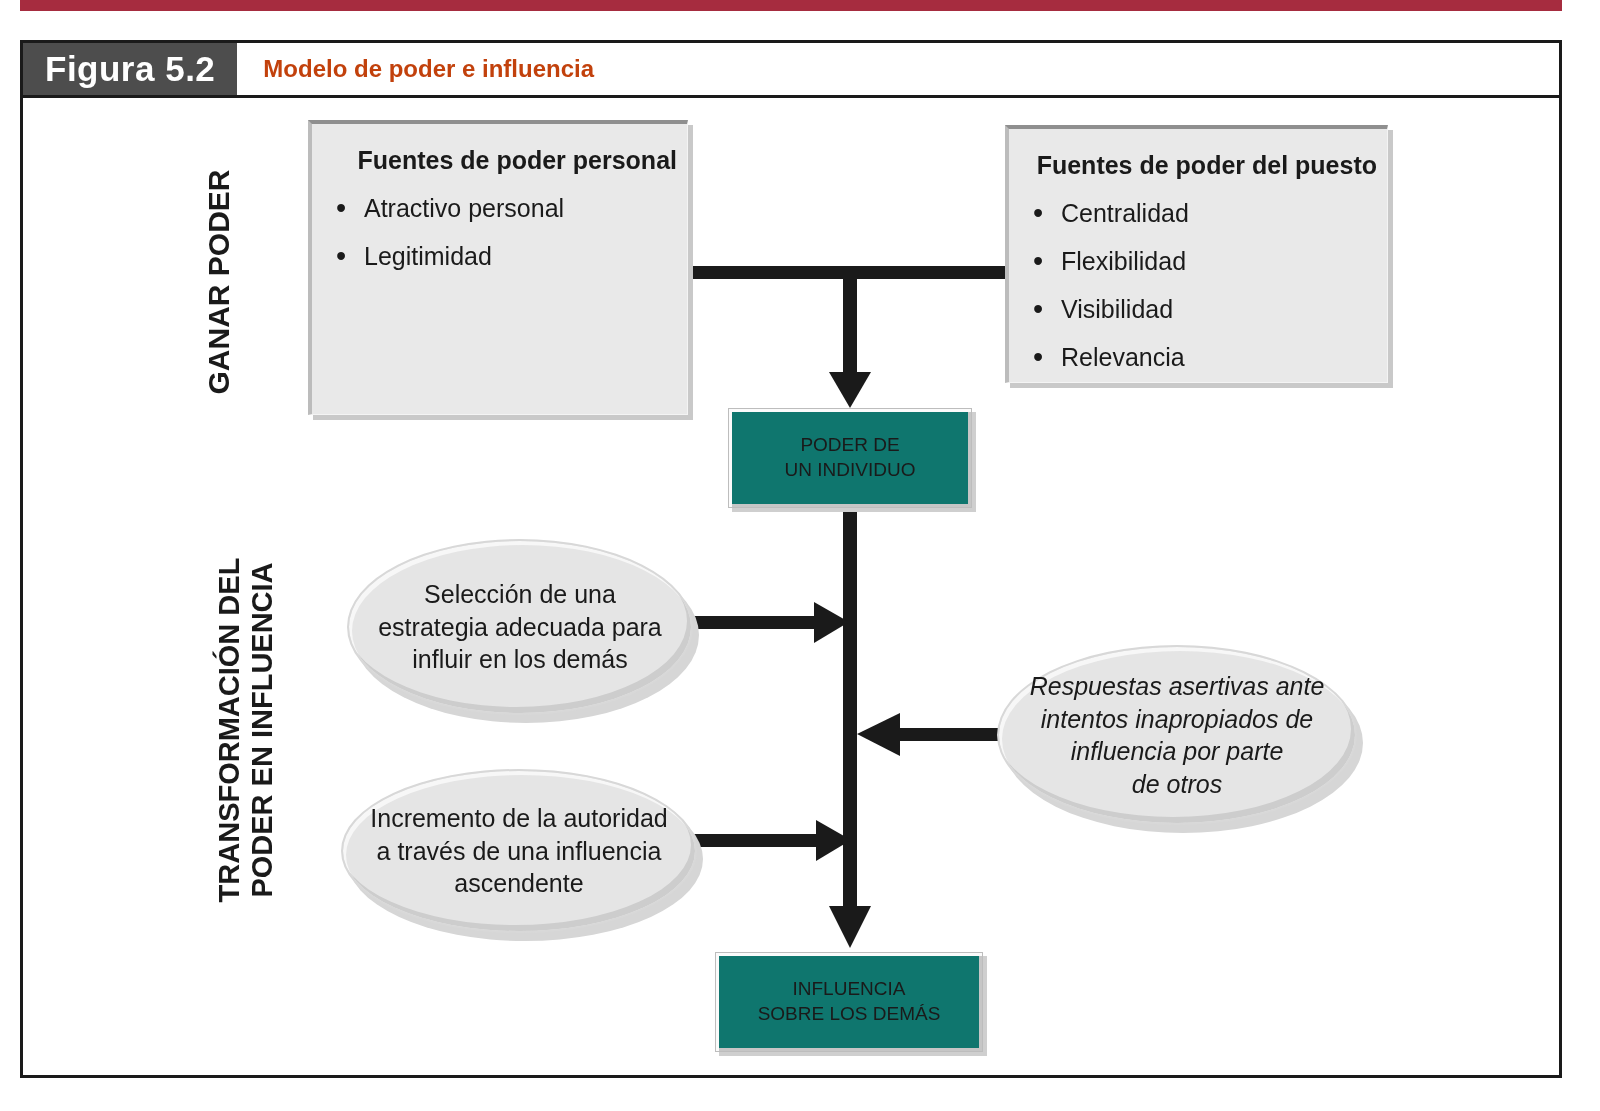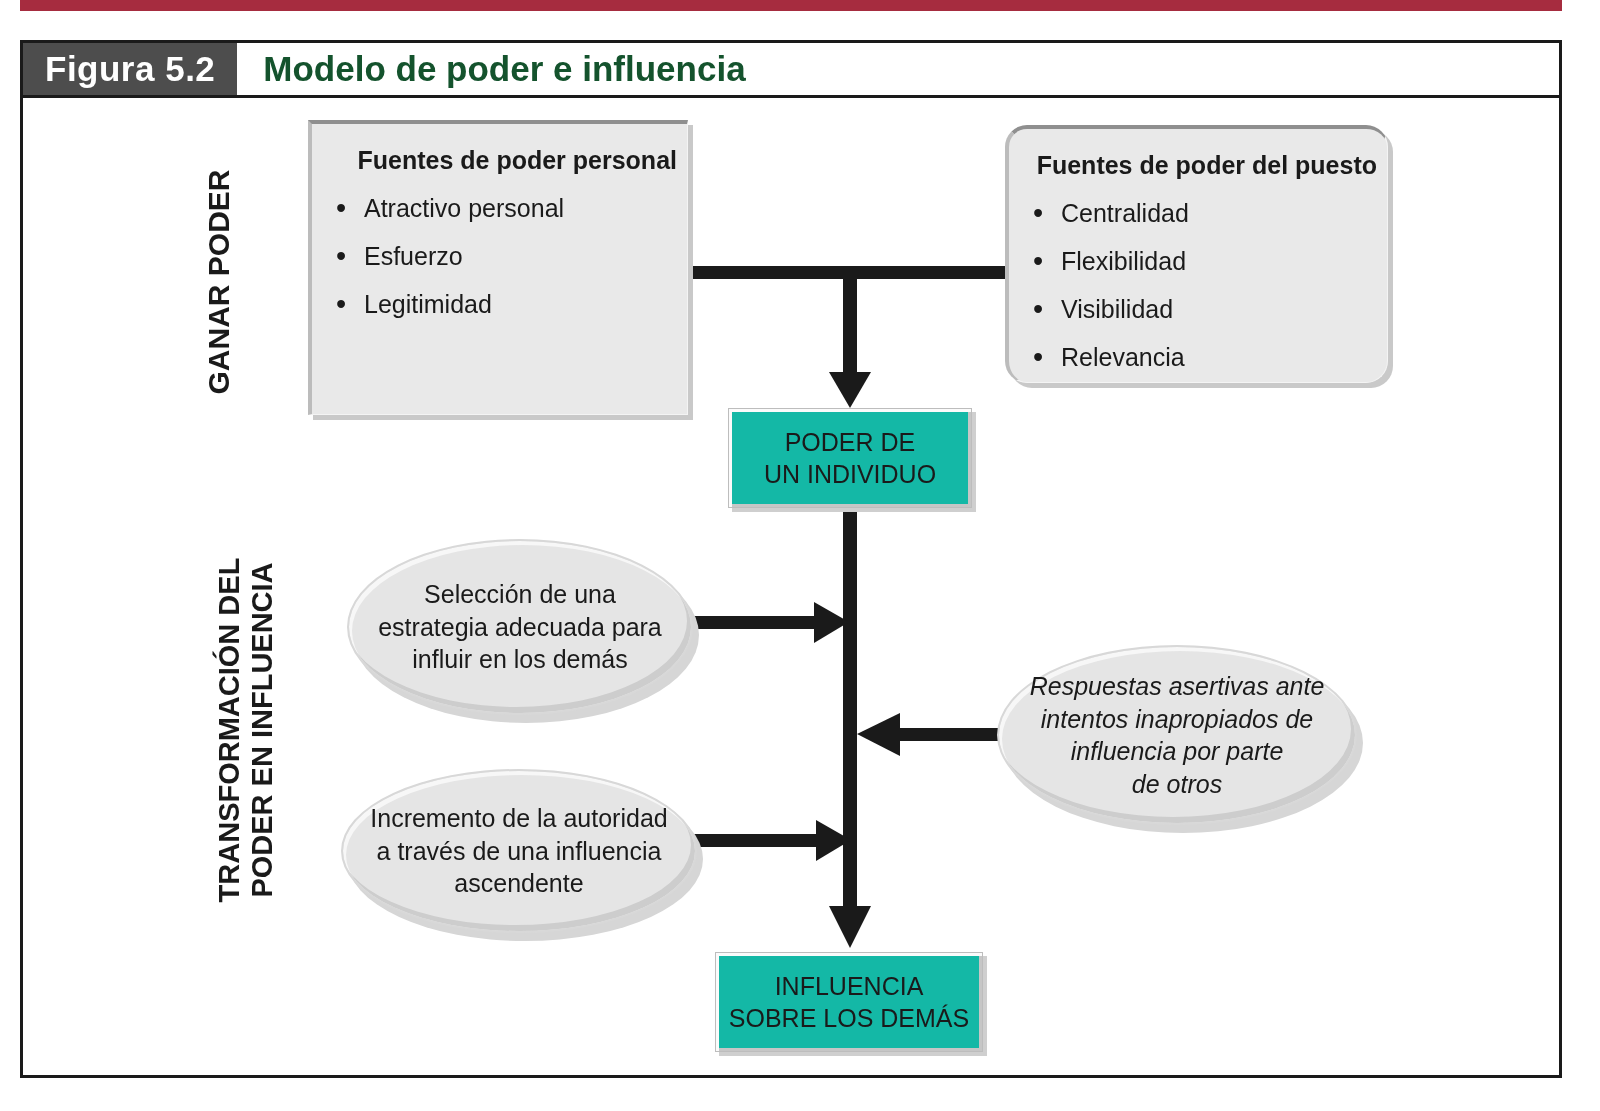--- a/index.html
+++ b/index.html
@@ -10,44 +10,44 @@
   .top-bar{position:absolute;left:20px;top:0;width:1542px;height:11px;background:#a62c3f;}
   .frame{
     position:absolute;left:20px;top:40px;width:1542px;height:1038px;
     box-sizing:border-box;border:3px solid #1a1a1a;background:#ffffff;
   }
   .header{display:flex;align-items:stretch;height:52px;border-bottom:3px solid #1a1a1a;background:#ffffff;}
   .fig-label{
     background:#4d4d4d;color:#ffffff;font-weight:bold;font-size:35px;
     display:flex;align-items:center;padding:0 22px;letter-spacing:0.5px;
   }
-  .fig-title{font-weight:bold;font-size:35px;color:#14532d;display:flex;align-items:center;margin-left:26px;}
+  .fig-title{font-weight:bold;font-size:24px;color:#c2410c;display:flex;align-items:center;margin-left:26px;}
   .vlabel{
     position:absolute;transform:rotate(-90deg);font-weight:bold;text-align:center;
     line-height:1.15;color:#1a1a1a;white-space:pre-line;
   }
   .vlabel.gain{left:92px;top:262px;width:260px;height:40px;font-size:30px;}
   .vlabel.transform{left:67px;top:696px;width:360px;height:68px;font-size:29px;}
   .src-box{
     position:absolute;box-sizing:border-box;background:#e9e9e9;
     border-top:4px solid #8f8f8f;border-left:4px solid #bcbcbc;
     border-right:1px solid #f4f4f4;border-bottom:1px solid #f4f4f4;
     box-shadow:5px 5px 0 #c9c9c9;padding:16px 10px 0 24px;
   }
   .src-box.personal{left:308px;top:120px;width:380px;height:295px;}
-  .src-box.position{left:1005px;top:125px;width:383px;height:258px;border-radius:22px;}
+  .src-box.position{left:1005px;top:125px;width:383px;height:258px;}
   .src-title{font-weight:bold;font-size:25px;margin:6px 0 4px 0;text-align:right;}
   .bullet-item{position:relative;padding-left:28px;margin-top:19px;font-size:25px;}
   .bullet-item::before{content:"\2022";position:absolute;left:0;top:-2px;font-size:29px;}
   .node-box{
-    position:absolute;box-sizing:border-box;background:#14b8a6;
+    position:absolute;box-sizing:border-box;background:#0f766e;
     border:1px solid #bdbdbd;
     box-shadow:inset 3px 3px 0 #fbfbfb,inset -3px -3px 0 #c6c6c6,4px 4px 0 #cfcfcf;
     display:flex;align-items:center;justify-content:center;text-align:center;
-    font-size:25px;line-height:1.3;white-space:pre-line;
+    font-size:19px;line-height:1.3;white-space:pre-line;
   }
   .node-box.poder{left:728px;top:408px;width:244px;height:100px;}
   .node-box.influencia{left:715px;top:952px;width:268px;height:100px;}
   .ellipse{
     position:absolute;box-sizing:border-box;background:#e5e5e5;border-radius:50%;
     border:2px solid #d8d8d8;
     box-shadow:6px 8px 0 #d6d6d6,inset -4px -6px 0 #cdcdcd,inset 3px 4px 0 #f7f7f7;
     display:flex;align-items:center;justify-content:center;text-align:center;
     font-size:25px;line-height:1.3;white-space:pre-line;
   }
@@ -87,21 +87,20 @@
       <polygon points="900,713 900,756 857,734"></polygon>
       <rect x="692" y="834" width="126" height="13"></rect>
       <polygon points="816,820 816,861 851,840"></polygon>
     </g>
   </svg>
 
   <div class="src-box personal">
     <div class="src-title">Fuentes de poder personal</div>
     <div>
         <div class="bullet-item">Atractivo personal</div>
-        <div class="bullet-item">Esfuerzo</div>
         <div class="bullet-item">Legitimidad</div>
       </div>
   </div>
 
   <div class="src-box position">
     <div class="src-title">Fuentes de poder del puesto</div>
     <div>
         <div class="bullet-item">Centralidad</div>
         <div class="bullet-item">Flexibilidad</div>
         <div class="bullet-item">Visibilidad</div>

